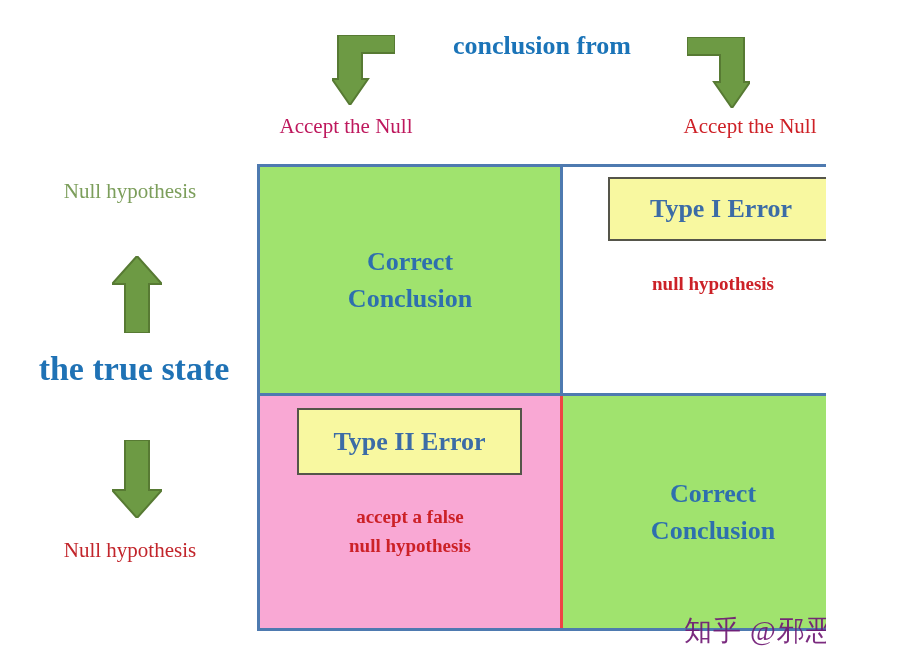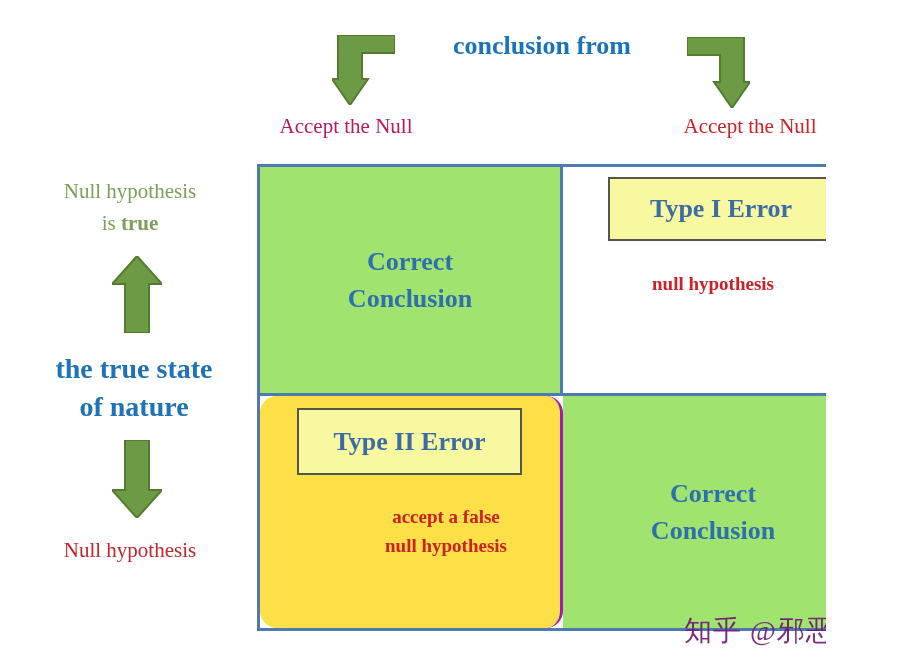--- a/index.html
+++ b/index.html
@@ -31,21 +31,21 @@
   }
 
   
   .true-label {
     left: 30px; top: 175px; width: 200px;
     font-size: 21px; color: #7c9e5b; line-height: 32px; text-align: center;
   }
   .axis-arrow-up { left: 112px; top: 256px; }
   .axis-title {
     left: 24px; top: 350px; width: 220px;
-    font-size: 28px; font-weight: bold; color: #1f72b5;
+    font-size: 34px; font-weight: bold; color: #1f72b5;
     line-height: 38px; text-align: center;
   }
   .axis-arrow-down { left: 112px; top: 440px; }
   .false-label {
     left: 30px; top: 534px; width: 200px;
     font-size: 21px; color: #c2252b; line-height: 32px; text-align: center;
   }
 
   
   .matrix {
@@ -53,21 +53,21 @@
     box-sizing: border-box;
     border: 3px solid #4e7ab0;
     display: grid;
     grid-template-columns: 303px 300px;
     grid-template-rows: 229px 232px;
     background: #ffffff;
   }
   .cell { position: relative; box-sizing: border-box; }
   .cell-tl { background: #a0e36e; border-right: 3px solid #4e7ab0; border-bottom: 3px solid #4e7ab0; }
   .cell-tr { background: #ffffff; border-bottom: 3px solid #4e7ab0; }
-  .cell-bl { background: #fde047; border-right: 3px solid #a21caf; border-radius: 17px; }
+  .cell-bl { background: #f9a8d4; border-right: 3px solid #ef4444; }
   .cell-br { background: #a0e36e; }
   .cell-green-text {
     position: absolute; inset: 0;
     display: flex; flex-direction: column; align-items: center; justify-content: center;
     font-size: 26px; font-weight: bold; color: #2e6fae; line-height: 37px;
   }
   .error-box {
     position: absolute;
     box-sizing: border-box;
     background: #f8f8a0;
@@ -76,21 +76,21 @@
     font-size: 26px; font-weight: bold; color: #3c6ca6;
   }
   .error-box-tr { left: 45px; top: 10px; width: 226px; height: 64px; }
   .error-box-bl { left: 37px; top: 12px; width: 225px; height: 67px; }
   .error-desc {
     position: absolute; left: 0; width: 100%;
     font-size: 19px; font-weight: bold; color: #cc2127;
     line-height: 29px; text-align: center;
   }
   .error-desc-tr { top: 102px; }
-  .error-desc-bl { top: 106px; margin-left: 36px; }
+  .error-desc-bl { top: 106px; }
 
   .watermark {
     left: 684px; top: 612px;
     font-size: 28px; color: #701a75; opacity: 0.92;
     letter-spacing: 1px; white-space: nowrap;
   }
   .arrow-shape { display: block; }
 </style>
 </head>
 <body>
@@ -107,30 +107,28 @@
 
   <svg class="abs elbow-right arrow-shape" width="63" height="71" viewBox="0 0 63 71">
     <path d="M57 0 H0 V18 H33 V45 H27 L45 71 L63 45 H57 Z" fill="#6d9a44" stroke="#577a33" stroke-width="2" stroke-linejoin="miter"></path>
   </svg>
 
   <div class="abs accept-label">Accept the Null</div>
   <div class="abs reject-label">Accept the Null</div>
 
   <div class="abs true-label">
     <div>Null hypothesis</div>
-    <div><span>is </span><b>true</b></div>
   </div>
 
   <svg class="abs axis-arrow-up arrow-shape" width="50" height="77" viewBox="0 0 50 77">
     <path d="M25 0 L50 28 H37 V77 H13 V28 H0 Z" fill="#6d9a44" stroke="#577a33" stroke-width="2" stroke-linejoin="miter"></path>
   </svg>
 
   <div class="abs axis-title">
     <div>the true state</div>
-    <div>of nature</div>
   </div>
 
   <svg class="abs axis-arrow-down arrow-shape" width="50" height="78" viewBox="0 0 50 78">
     <path d="M13 0 H37 V50 H50 L25 78 L0 50 H13 Z" fill="#6d9a44" stroke="#577a33" stroke-width="2" stroke-linejoin="miter"></path>
   </svg>
 
   <div class="abs false-label">
     <div>Null hypothesis</div>
   </div>
 

